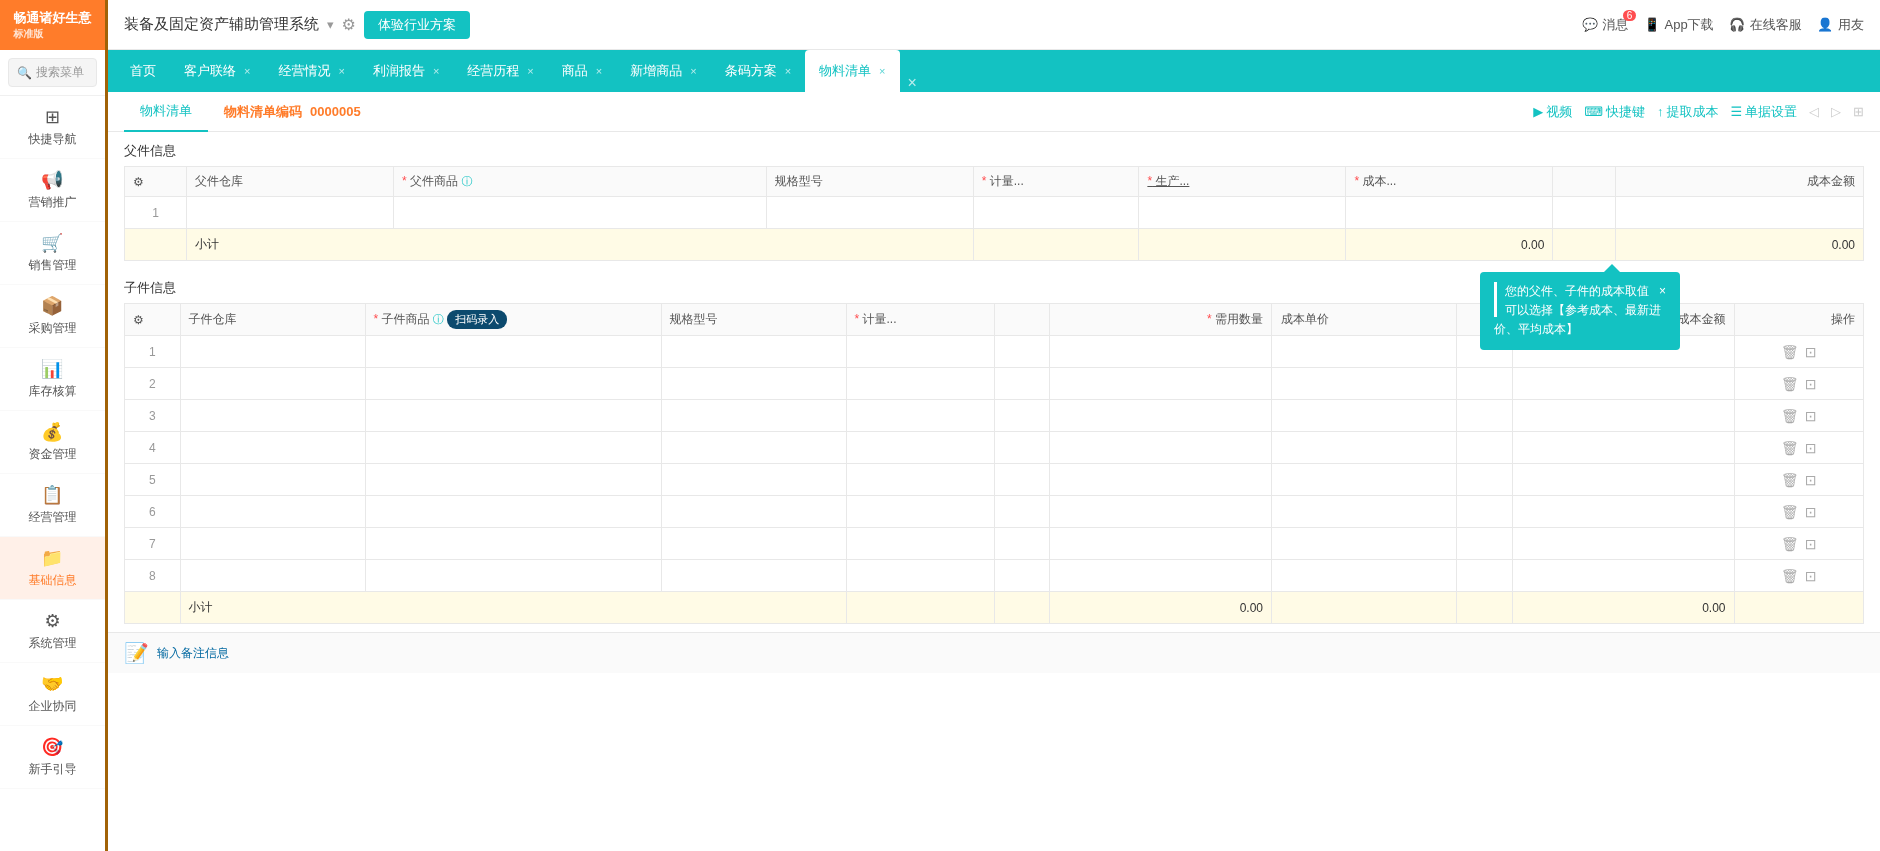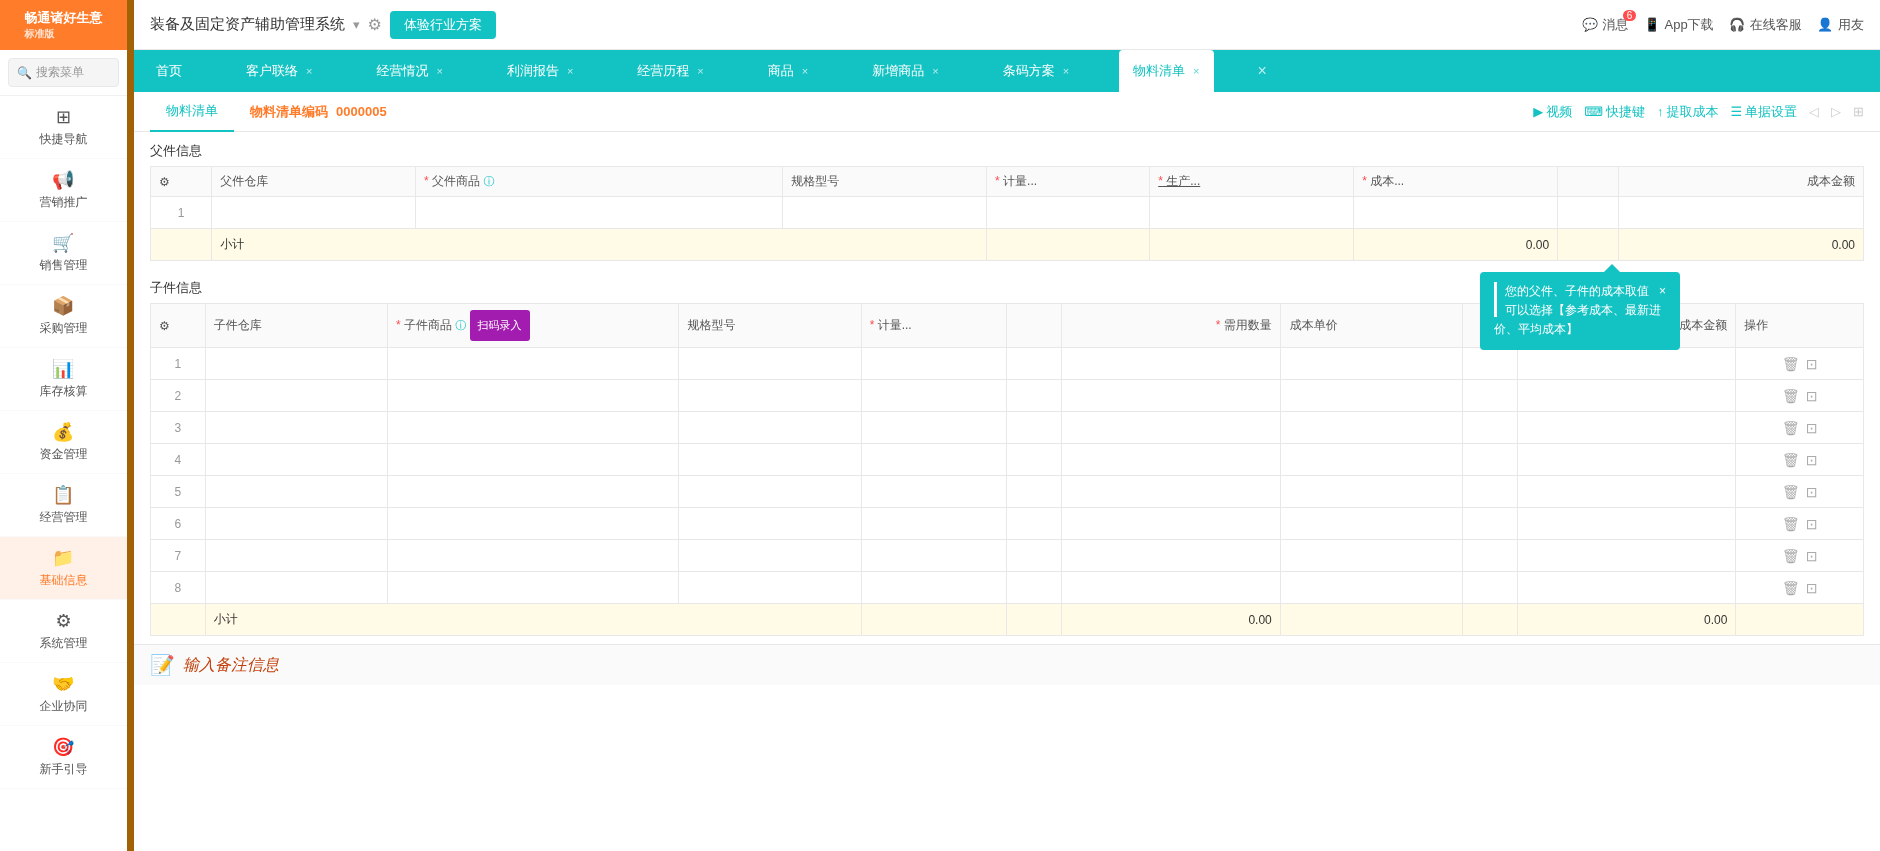--- a/index.html
+++ b/index.html
@@ -1,22 +1,22 @@
 <!DOCTYPE html>
 <html><head>
   <meta charset="utf-8">
   <style>
     * { box-sizing: border-box; margin: 0; padding: 0; }
     body { font-family: 'Microsoft YaHei', Arial, sans-serif; font-size: 13px; background: #f5f5f5; display: flex; height: 851px; overflow: hidden; }
 
     
     .sidebar {
-      width: 134px;
+      width: 108px;
       background: #fff;
-      border-right: 7px solid #a16207;
+      border-right: 3px solid #a16207;
       display: flex;
       flex-direction: column;
       flex-shrink: 0;
       height: 100%;
     }
     .sidebar-logo {
       background: #ff7c2a;
       height: 50px;
       display: flex;
       align-items: center;
@@ -83,25 +83,24 @@
       cursor: pointer;
     }
     .topbar-right { display: flex; align-items: center; gap: 16px; color: #555; font-size: 13px; }
     .topbar-right .badge-wrap { position: relative; }
     .badge { background: #ff4d4f; color: #fff; border-radius: 8px; font-size: 10px; padding: 0 4px; position: absolute; top: -6px; right: -8px; }
 
     
     .navtabs {
       background: #13c2c2;
       display: flex;
-      align-items: center;
+      align-items: flex-end;
       height: 42px;
       padding: 0 8px;
       overflow-x: auto;
-      gap: 36px;
     }
     .navtabs::-webkit-scrollbar { height: 0; }
     .nav-tab {
       display: flex;
       align-items: center;
       padding: 0 14px;
       height: 42px;
       color: #fff;
       font-size: 13px;
       cursor: pointer;
@@ -166,25 +165,25 @@
       padding: 4px 8px;
       height: 32px;
       color: #333;
     }
     .data-table tr.subtotal td { background: #fffbe6; font-weight: 500; margin-left: 36px; }
     .data-table .row-num { color: #999; text-align: center; width: 30px; }
     .data-table .amount { text-align: right; }
 
     .gear-col { width: 30px; text-align: center; background: #fafafa; }
     .scan-btn {
-      background: #a21caf;
+      background: #0c4a6e;
       color: #fff;
       border: none;
-      border-radius: 3px;
-      padding: 8px 8px;
+      border-radius: 9px;
+      padding: 2px 8px;
       font-size: 11px;
       cursor: pointer;
     }
 
     
     .action-icons { display: flex; gap: 6px; justify-content: center; }
     .action-icon { color: #aaa; cursor: pointer; font-size: 14px; }
 
     
     .tooltip-box {
@@ -216,21 +215,21 @@
     
     .bottom-bar {
       border-top: 1px solid #e8e8e8;
       padding: 8px 16px;
       display: flex;
       align-items: center;
       gap: 8px;
       background: #fafafa;
     }
     .bottom-icon { color: #13c2c2; font-size: 20px; }
-    .bottom-text { color: #c2410c; font-size: 16px; font-style: italic; }
+    .bottom-text { color: #0369a1; font-size: 12px; }
   </style>
 </head>
 <body>
 
 <div class="sidebar">
   <div class="sidebar-logo">
     <div>
       <div style="font-size:13px;font-weight:bold;">畅通诸好生意</div>
       <div style="font-size:10px;opacity:0.8;">标准版</div>
     </div>
@@ -448,21 +447,21 @@
               <th class="gear-col"><span>⚙</span></th>
               <th style="width:100px;">子件仓库</th>
               <th style="width:160px;"><span class="required">*</span> 子件商品 <span style="color:#13c2c2;font-size:11px;">ⓘ</span> <button class="scan-btn">扫码录入</button></th>
               <th style="width:100px;">规格型号</th>
               <th style="width:80px;"><span class="required">*</span> 计量...</th>
               <th style="width:30px;"></th>
               <th style="width:120px;text-align:right;"><span class="required">*</span> 需用数量</th>
               <th style="width:100px;padding-left:9px;">成本单价</th>
               <th style="width:30px;"></th>
               <th style="width:120px;text-align:right;">成本金额</th>
-              <th style="width:70px;text-align:left;">操作</th>
+              <th style="width:70px;text-align:right;">操作</th>
             </tr>
           </thead>
           <tbody id="child-tbody">
               <tr>
     <td class="row-num">1</td>
     <td></td>
     <td></td>
     <td></td>
     <td></td>
     <td></td>

